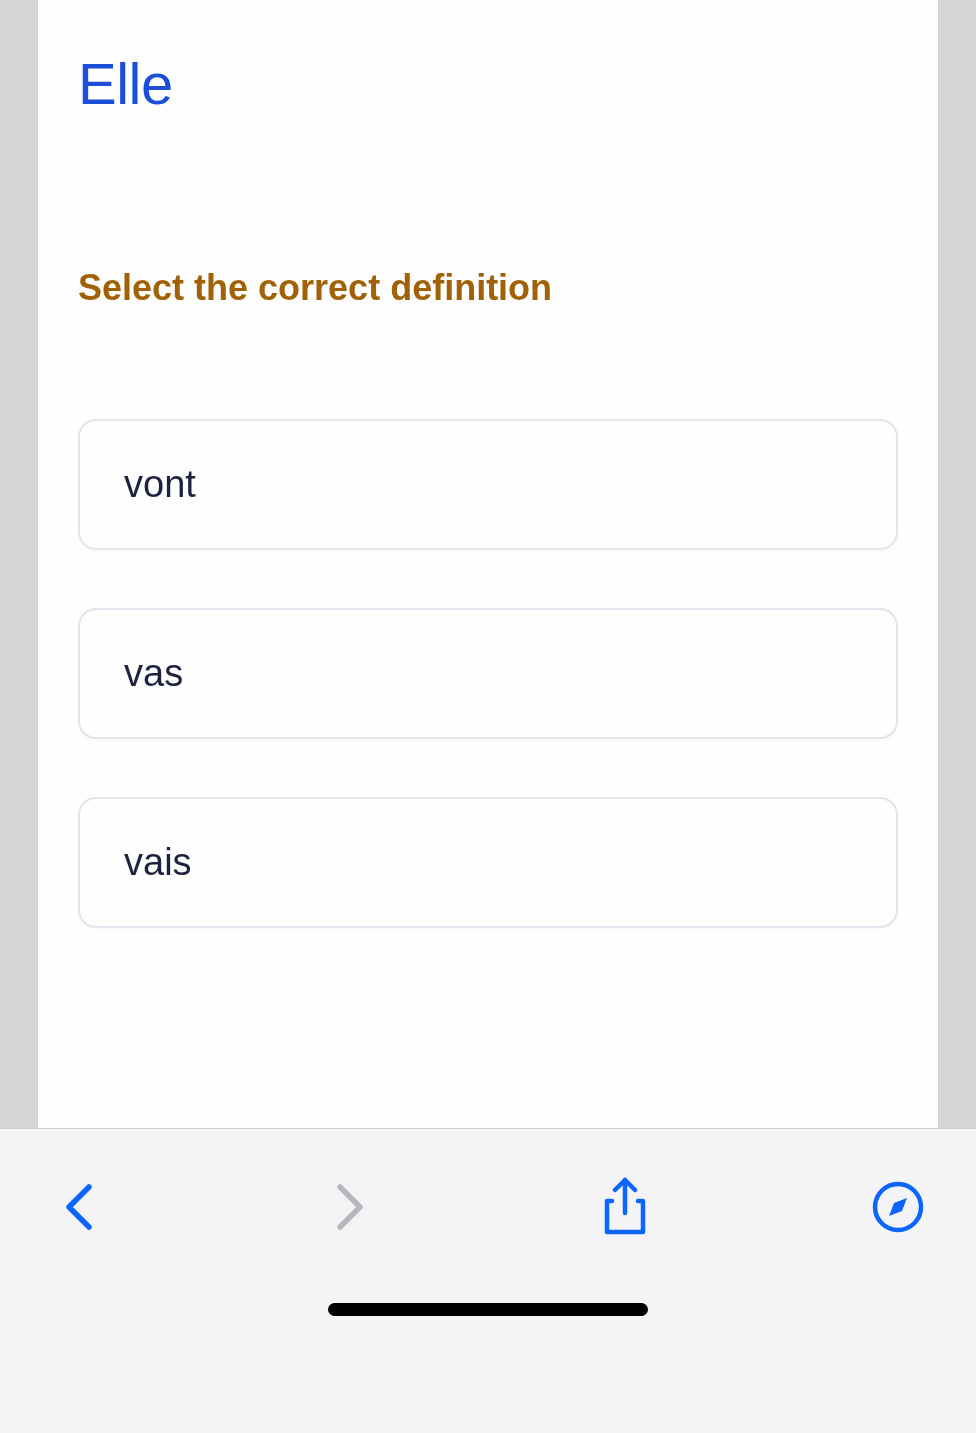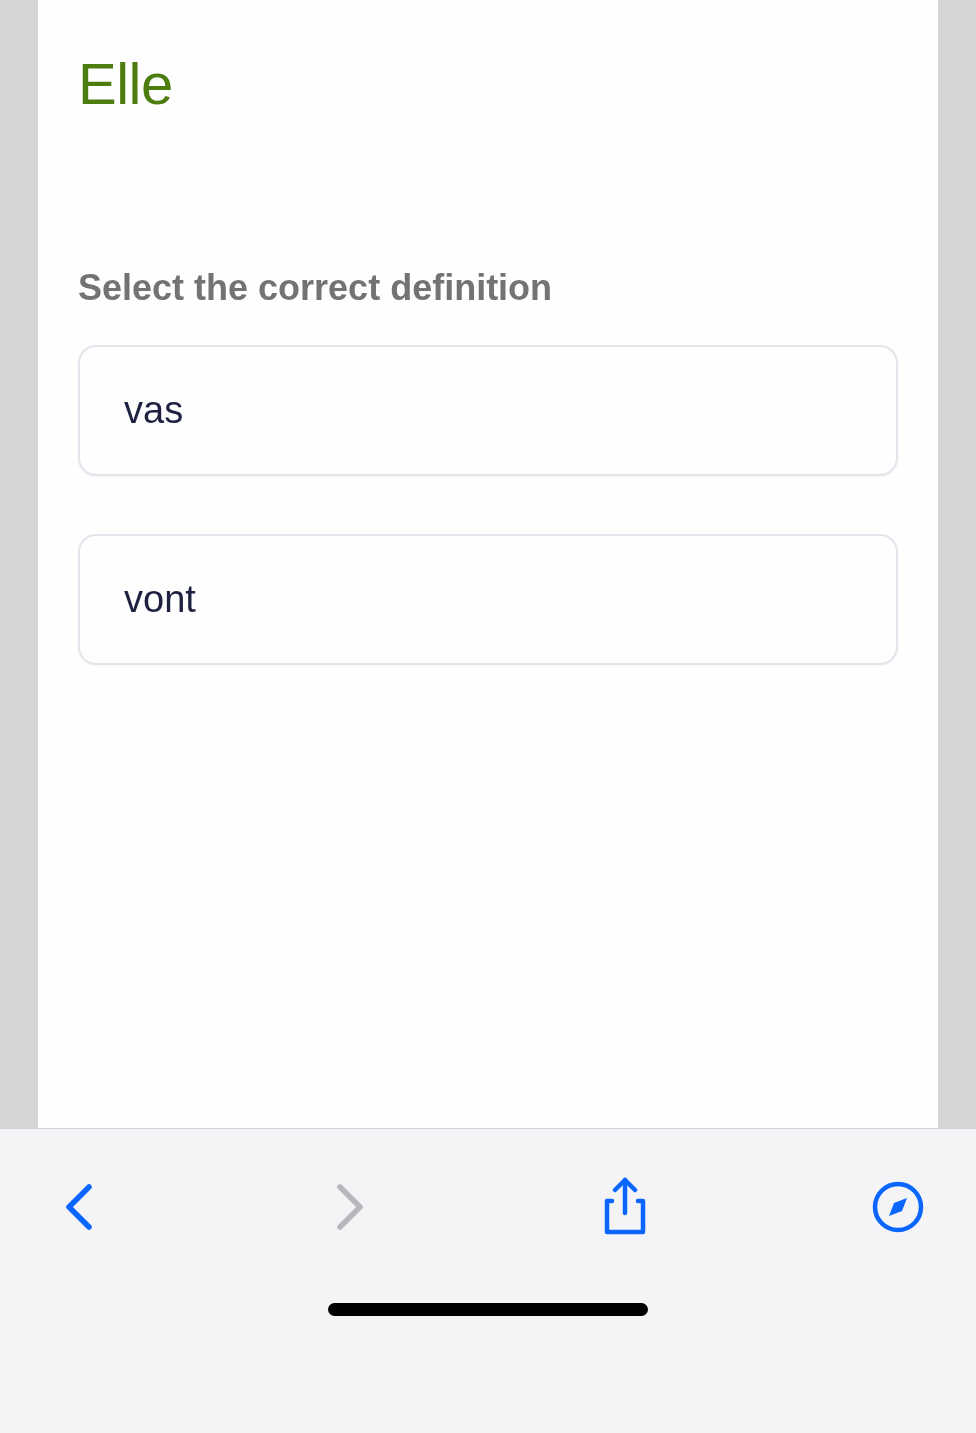--- a/index.html
+++ b/index.html
@@ -27,30 +27,30 @@
     
     .content-card {
       background: #fefefe;
       height: 100%;
       padding: 50px 40px 40px 40px;
     }
     
     .term-title {
       font-size: 58px;
       font-weight: 400;
-      color: #4d7c0f;
+      color: #1d4ed8;
       letter-spacing: -0.5px;
       margin-bottom: 150px;
     }
     
     .instruction {
       font-size: 36px;
       font-weight: 700;
-      color: #737373;
-      margin-bottom: 36px;
+      color: #a16207;
+      margin-bottom: 110px;
     }
     
     .options {
       display: flex;
       flex-direction: column;
       gap: 58px;
     }
     
     .option-card {
       background: #fefefe;
@@ -105,24 +105,27 @@
   </style>
 </head>
 <body>
 
 <div class="page-wrapper">
   <div class="content-card">
     <h1 class="term-title">Elle</h1>
     <div class="instruction">Select the correct definition</div>
     <div class="options">
       <button class="option-card">
+        <span>vont</span>
+      </button>
+      <button class="option-card">
         <span>vas</span>
       </button>
       <button class="option-card">
-        <span>vont</span>
+        <span>vais</span>
       </button>
     </div>
   </div>
 </div>
 
 <div class="bottom-toolbar">
   <div class="toolbar-btn">
     <svg width="34" height="52" viewBox="0 0 34 52" fill="none">
       <path d="M28 6 L8 26 L28 46" stroke="#0a66ff" stroke-width="5.5" stroke-linecap="round" stroke-linejoin="round"></path>
     </svg>

